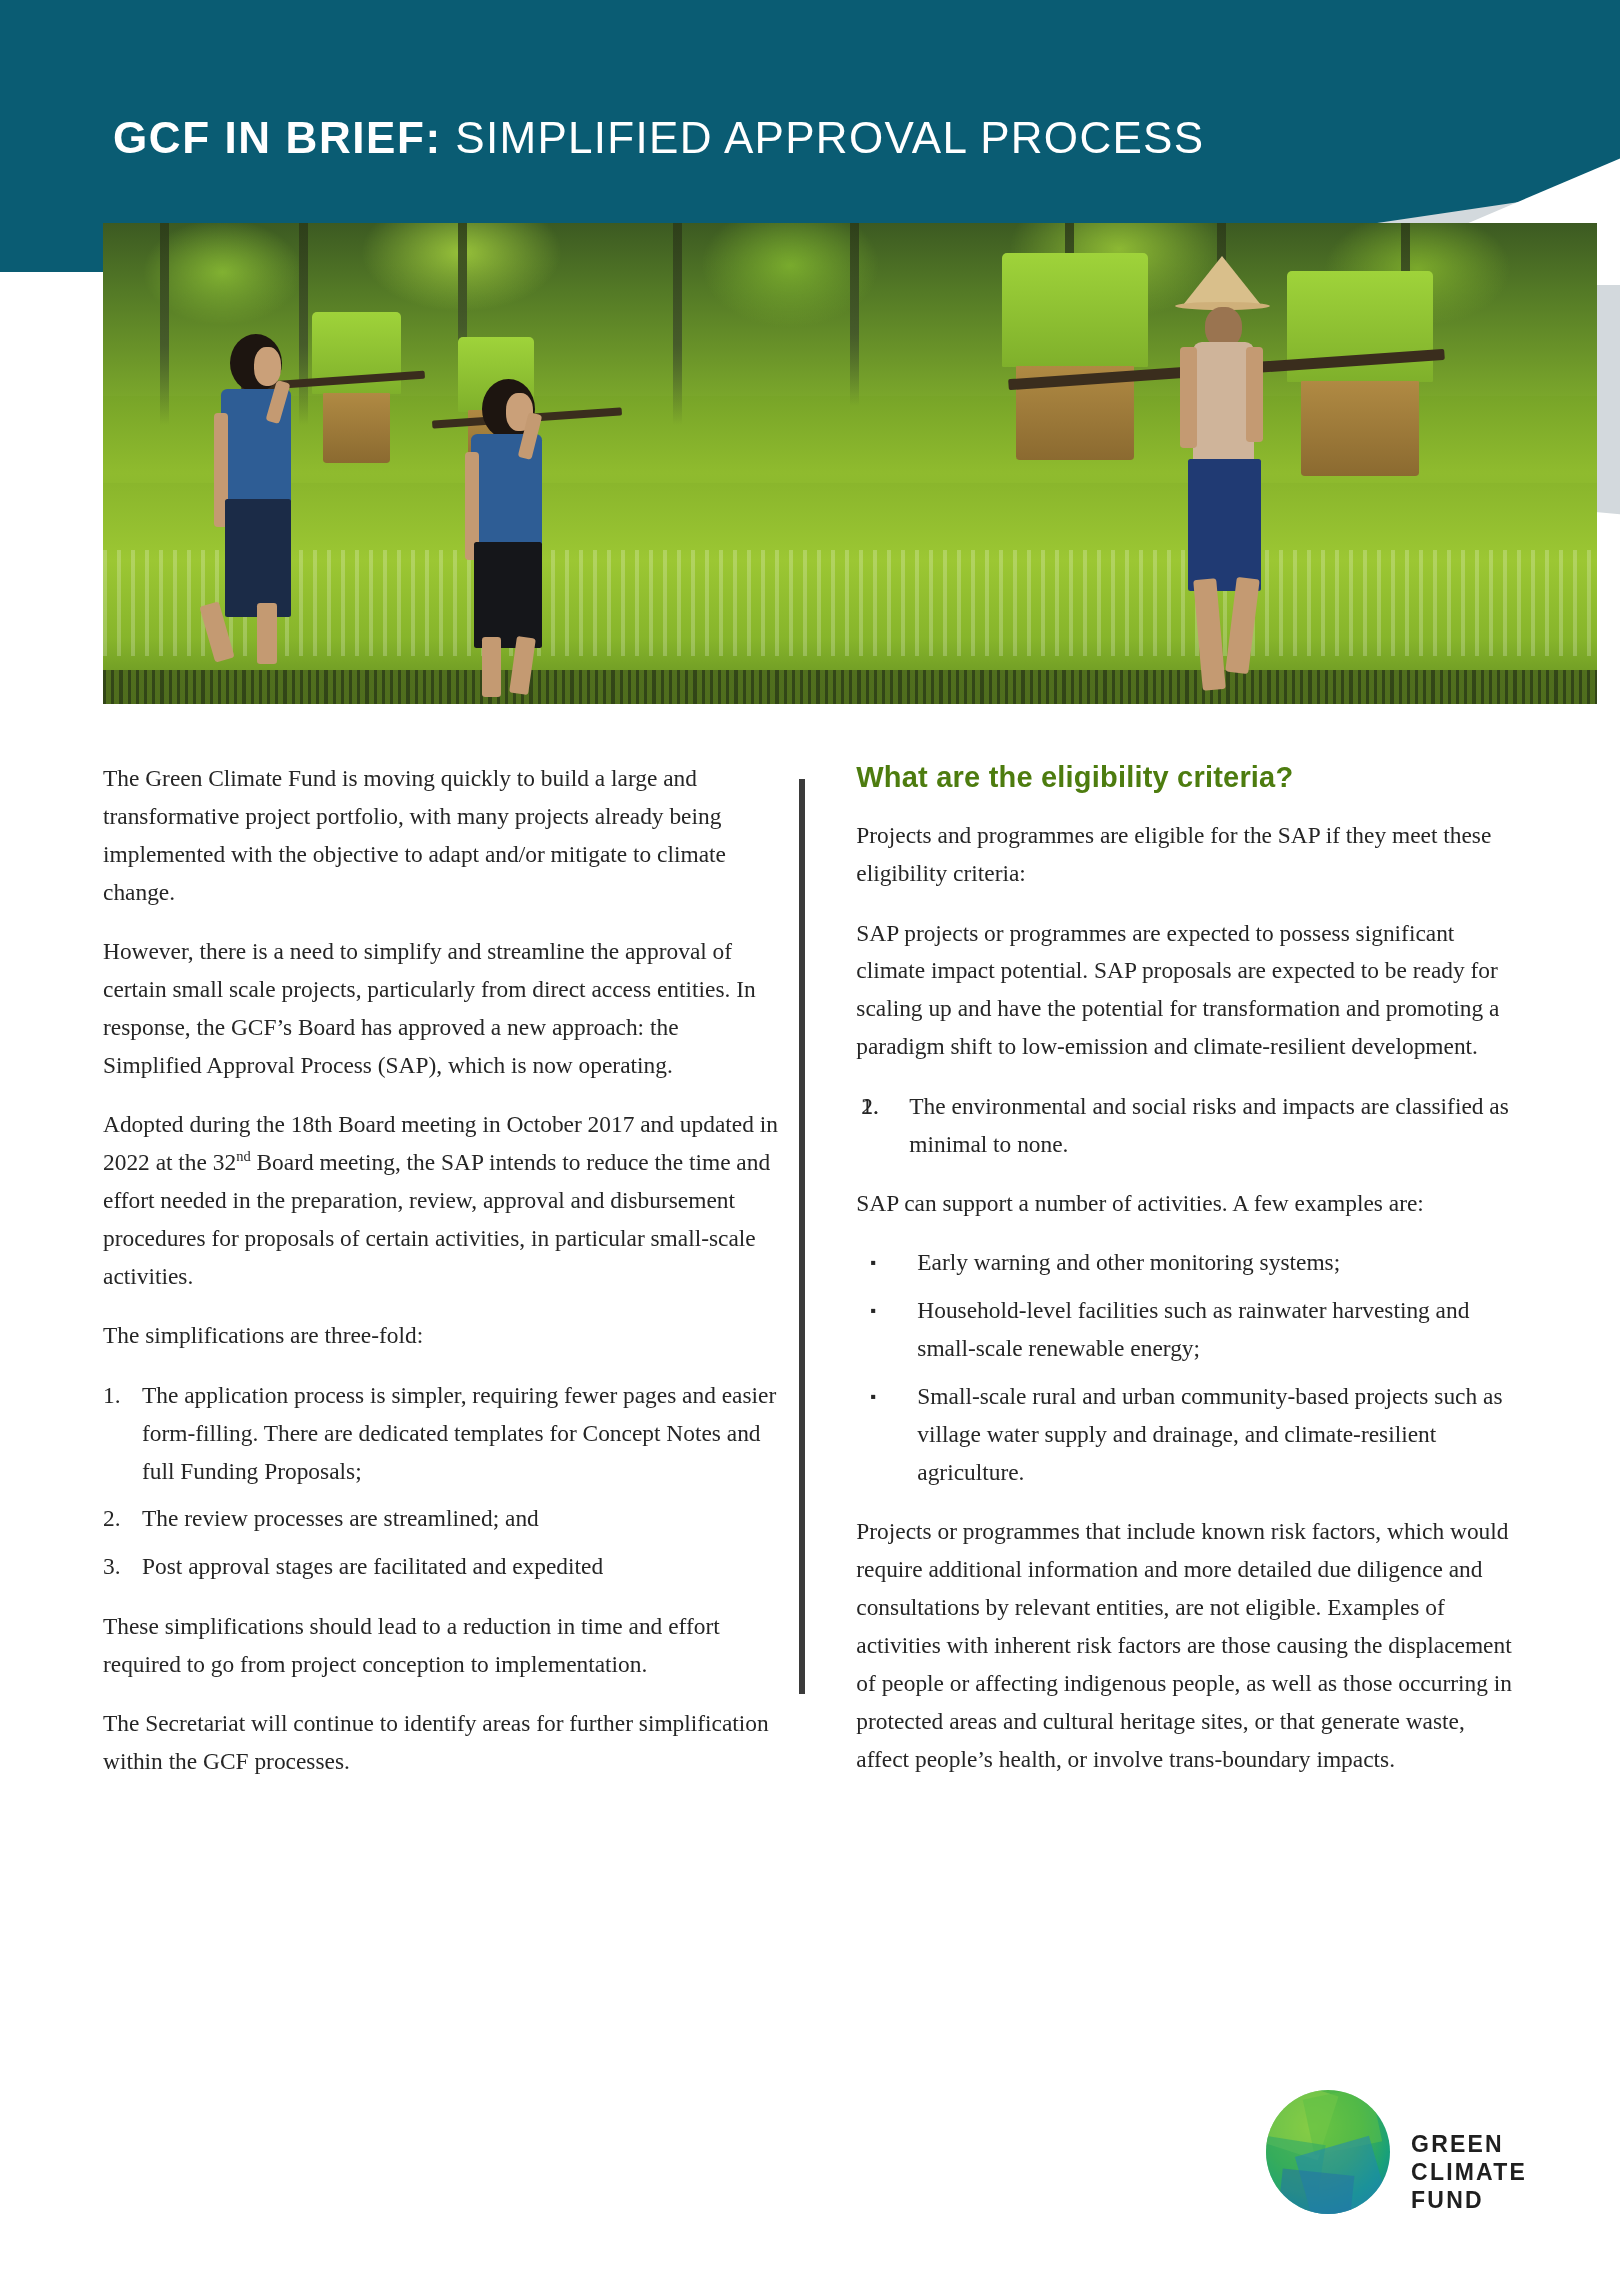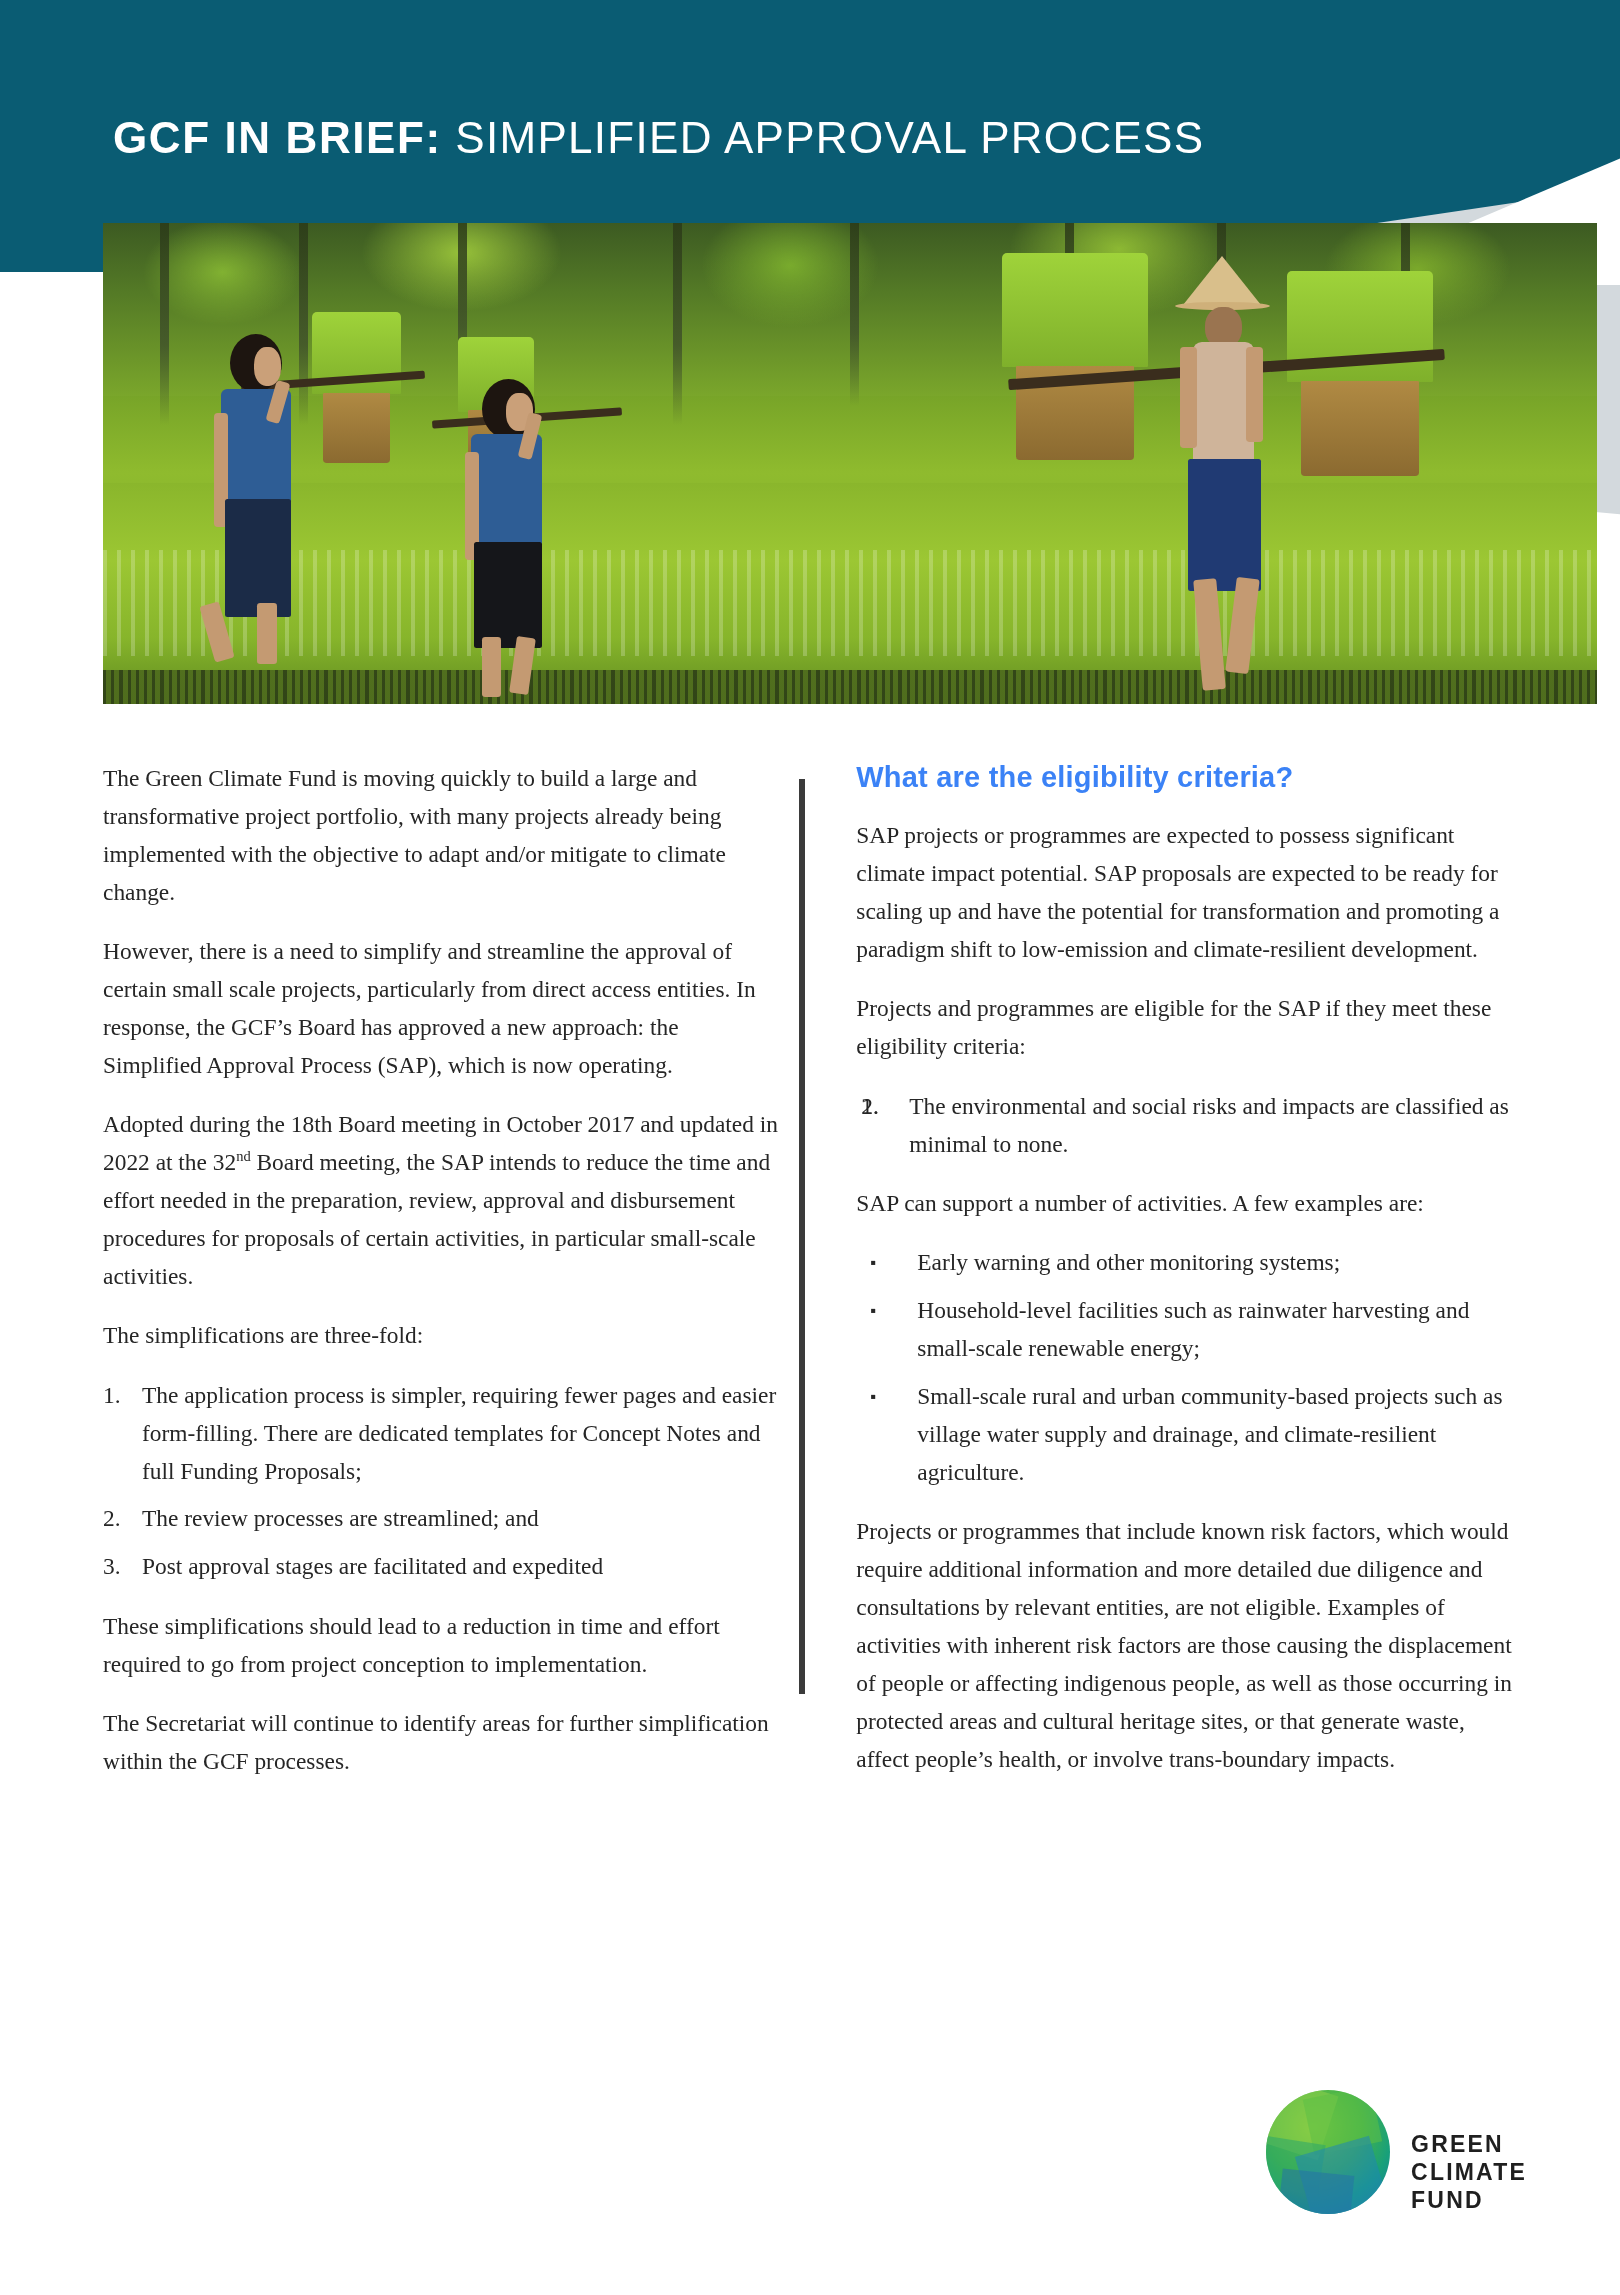--- a/index.html
+++ b/index.html
@@ -147,21 +147,21 @@
     margin: 0 103px;
     display: flex;
     gap: 0;
   }
   .col-left  { width: 696px; padding-right: 20px; box-sizing: border-box; }
   .col-rule  { width: 6.3px; background: #3b3b3b; align-self: stretch; margin: 19px 0 108px 0; }
   .col-right { width: 709px; padding-left: 51px; box-sizing: border-box; }
 
   h2.section-head {
     margin: 37px 0 23px 0;
-    color: #3b82f6;
+    color: #4d7c0f;
     font-family: "Liberation Sans", "DejaVu Sans", sans-serif;
     font-size: 29px;
     font-weight: bold;
     letter-spacing: 0.2px;
     line-height: 1.18;
   }
   h2.section-head.first { margin-top: 0; }
 
   p.body-text {
     margin: 0 0 21.5px 0;
@@ -343,22 +343,22 @@
         <p class="body-text">These simplifications should lead to a reduction in time and effort required to go from project conception to implementation.</p>
         <p class="body-text">The Secretariat will continue to identify areas for further simplification within the GCF processes.</p>
       </div>
 
       <div class="col-rule"></div>
 
       <div class="col-right">
 
         <h2 class="section-head first">What are the eligibility criteria?</h2>
 
+        <p class="body-text">Projects and programmes are eligible for the SAP if they meet these eligibility criteria:</p>
         <p class="body-text">SAP projects or programmes are expected to possess significant climate impact potential. SAP proposals are expected to be ready for scaling up and have the potential for transformation and promoting a paradigm shift to low-emission and climate-resilient development.</p>
-        <p class="body-text">Projects and programmes are eligible for the SAP if they meet these eligibility criteria:</p>
 
         <ol class="num-list">
           <li>
             <span class="marker">1.</span>
           </li>
           <li>
             <span class="marker">2.</span>
             <span>The environmental and social risks and impacts are classified as minimal to none.</span>
           </li>
         </ol>

